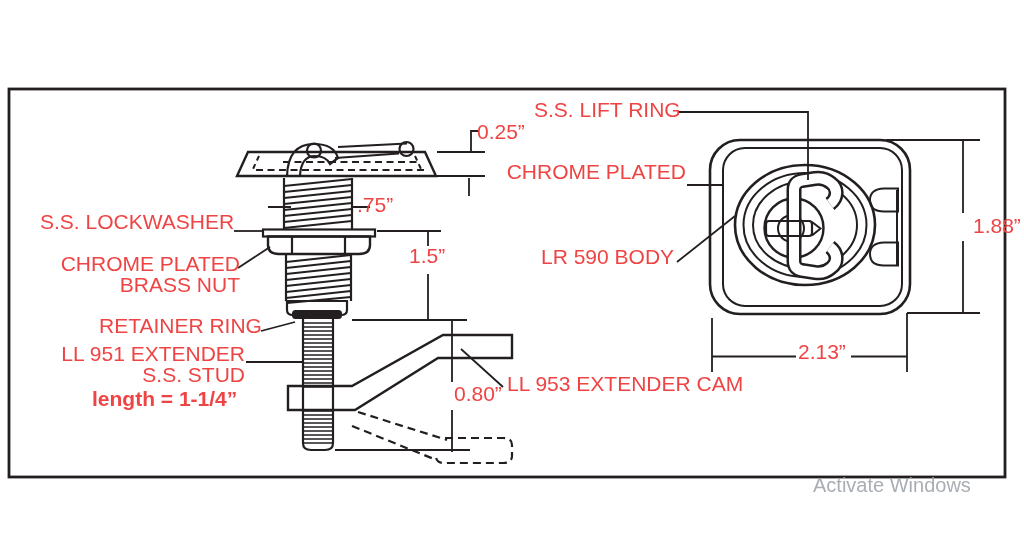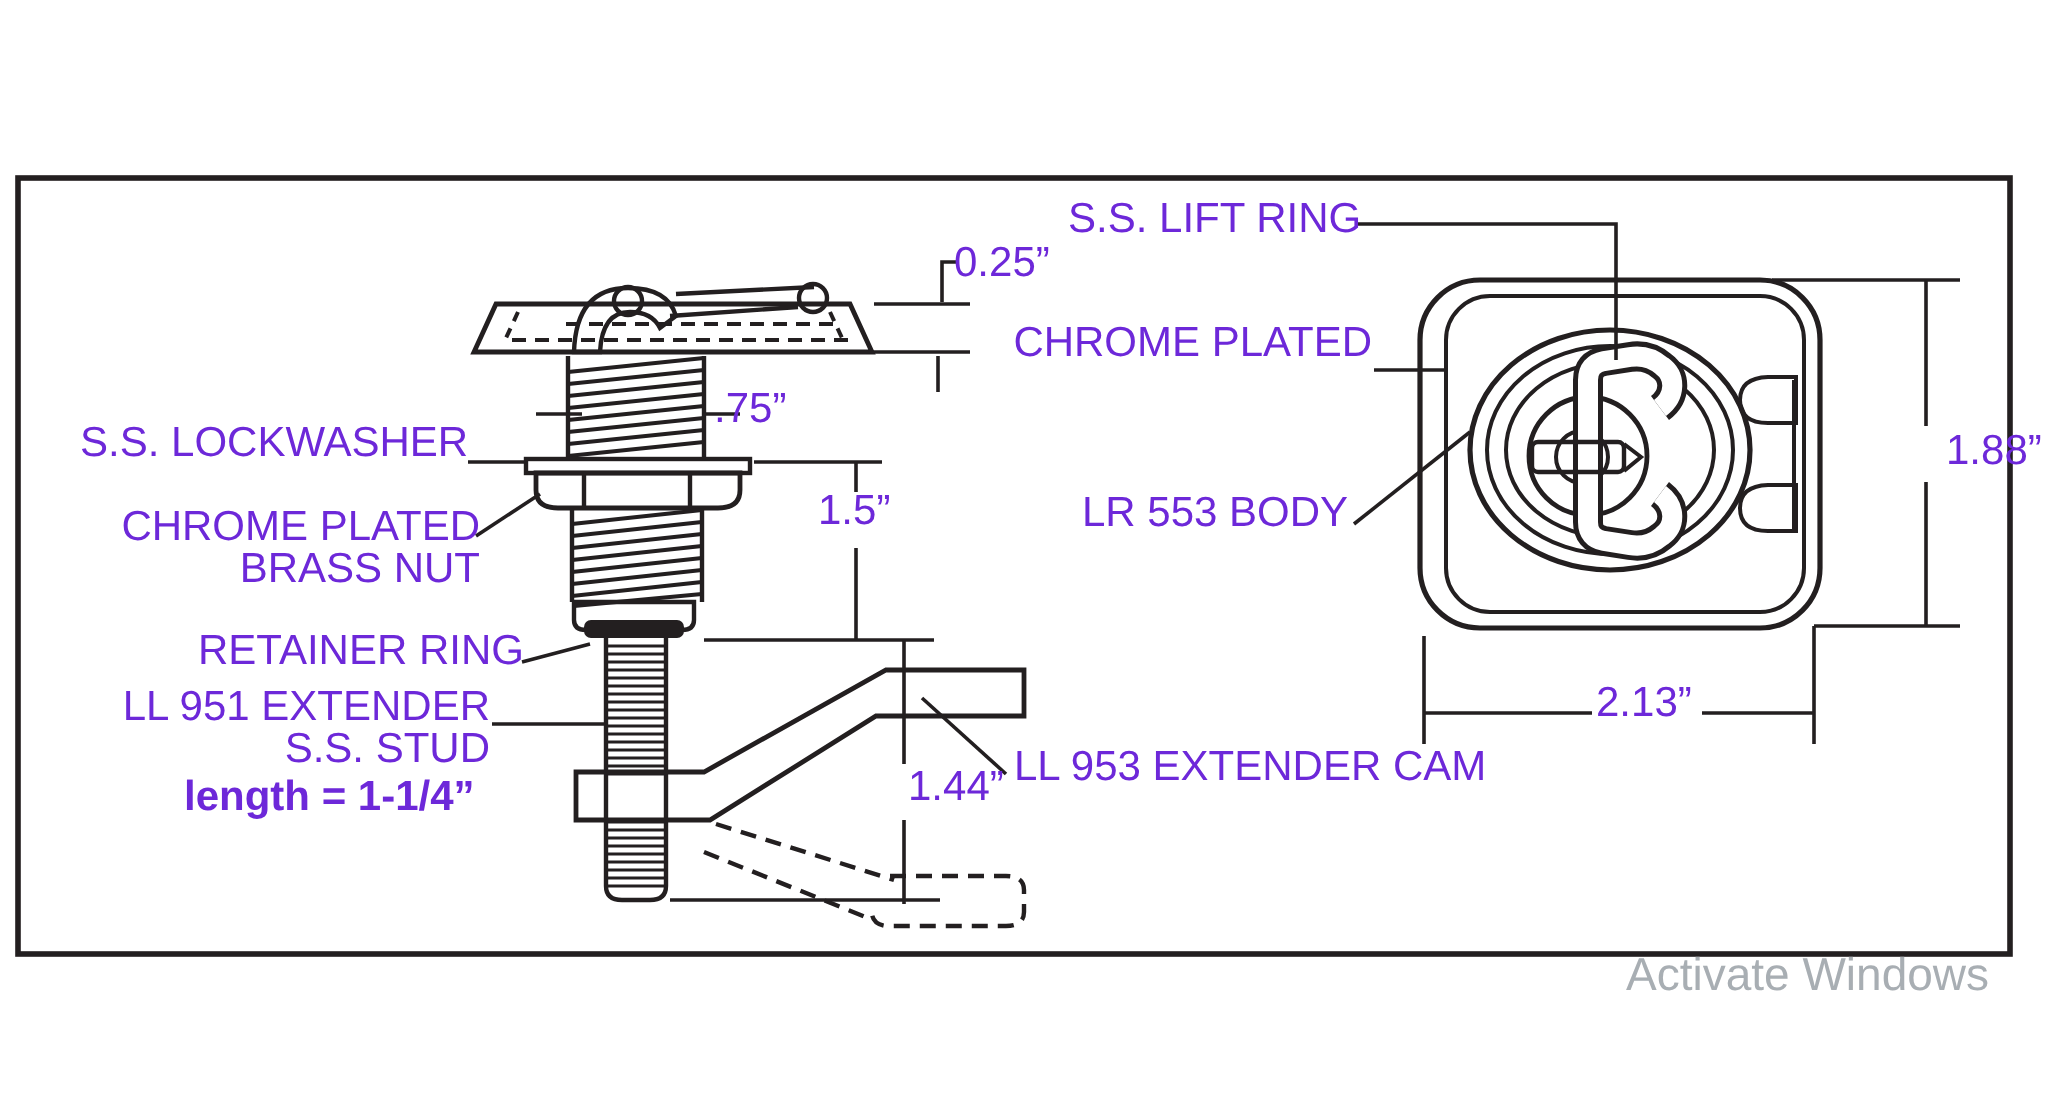--- a/index.html
+++ b/index.html
@@ -1,22 +1,22 @@
 <!DOCTYPE html>
 <html><head>
 <meta charset="utf-8">
 <style>
   html,body{margin:0;padding:0;background:#fff;}
   .stage{position:relative;width:1024px;height:560px;background:#ffffff;overflow:hidden;
          font-family:"Liberation Sans", sans-serif;color:#231f20;}
   svg{position:absolute;left:0;top:0;}
-  .lbl{position:absolute;font-size:21px;line-height:21px;color:#6d28d9;white-space:nowrap;}
+  .lbl{position:absolute;font-size:21px;line-height:21px;color:#ef4444;white-space:nowrap;}
   .ctr{text-align:right;}
   .bold{font-weight:bold;text-align:center;}
-  .wm{position:absolute;font-size:23px;color:#9aa0a6;opacity:.85;}
+  .wm{position:absolute;font-size:20px;color:#9aa0a6;opacity:.85;}
   .ln{stroke:#231f20;fill:none;}
 </style>
 </head>
 <body>
 
 <div class="stage">
 
 <svg width="1024" height="560" viewBox="0 0 1024 560">
 
   <g>
@@ -129,24 +129,24 @@
     <div>LL 951 EXTENDER</div>
     <div>S.S. STUD</div>
   </div>
   <div class="lbl bold" style="left:92px;top:388px;">length = 1-1/4”</div>
   <div class="lbl" style="left:507px;top:373px;">LL 953 EXTENDER CAM</div>
 
   <div class="lbl" style="left:534px;top:99px;">S.S. LIFT RING</div>
   <div class="lbl ctr" style="left:506px;top:161px;width:180px;">
     <div>CHROME PLATED</div>
   </div>
-  <div class="lbl" style="left:541px;top:246px;">LR 553 BODY</div>
+  <div class="lbl" style="left:541px;top:246px;">LR 590 BODY</div>
 
   <div class="lbl" style="left:477px;top:121px;">0.25”</div>
   <div class="lbl" style="left:357px;top:194px;">.75”</div>
   <div class="lbl" style="left:409px;top:245px;">1.5”</div>
-  <div class="lbl" style="left:454px;top:383px;">1.44”</div>
+  <div class="lbl" style="left:454px;top:383px;">0.80”</div>
   <div class="lbl" style="left:942px;top:215px;margin-left:31px;">1.88”</div>
   <div class="lbl" style="left:798px;top:341px;">2.13”</div>
 
   <div class="wm" style="left:813px;top:474px;">Activate Windows</div>
 
 </div>
 
 </body></html>

